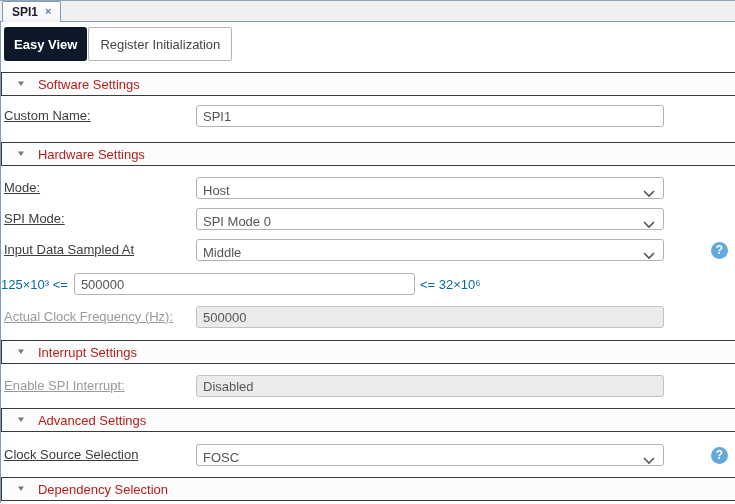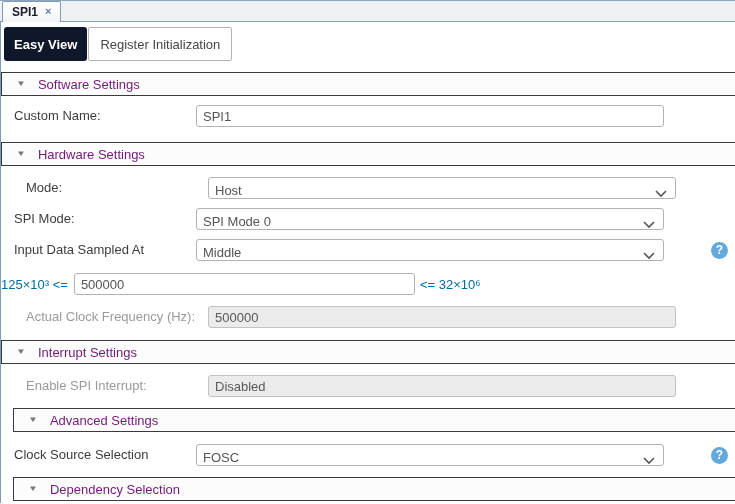--- a/index.html
+++ b/index.html
@@ -43,26 +43,26 @@
   
   .section-header {
     margin-top: 11px; height: 24px; width: 735px;
     background: #fcfcfc; border: 1px solid #3a3a3a;
     display: flex; align-items: center;
   }
   .collapse-triangle {
     font-size: 8px; color: #777; margin-left: 15px; line-height: 1;
     transform: scaleX(1.25); cursor: pointer;
   }
-  .section-title { font-size: 13px; color: #701a75; margin-left: 13px; }
+  .section-title { font-size: 13px; color: #b91c1c; margin-left: 13px; }
   
   .row { display: flex; align-items: center; }
   .row-label {
-    width: 195px; padding-left: 13px; font-size: 13px; color: #3d3d3d;
-    flex: none; line-height: 1.15;
+    width: 195px; padding-left: 3px; font-size: 13px; color: #3d3d3d;
+    flex: none; line-height: 1.15; text-decoration: underline;
   }
   .row-label.disabled { color: #9a9a9a; }
   .textbox {
     width: 468px; height: 22px; border: 1px solid #b2b2b2; border-radius: 3px;
     font-family: "Liberation Sans", sans-serif; font-size: 13px; color: #555;
     padding: 0 6px; background: #fff; outline: none;
   }
   .textbox.disabled { background: #ebebeb; border-color: #c2c2c2; color: #585858; }
   .dropdown {
     width: 468px; height: 22px; border: 1px solid #b2b2b2; border-radius: 3px;
@@ -77,21 +77,21 @@
     margin-left: 47px; cursor: pointer; flex: none;
   }
   .range-text { font-size: 13px; color: #0369a1; white-space: nowrap; }
   .range-input {
     width: 341px; height: 22px; border: 1px solid #b2b2b2; border-radius: 3px;
     font-family: "Liberation Sans", sans-serif; font-size: 13px; color: #555;
     padding: 0 6px; margin: 0 5px 0 6px; outline: none; background: #fff;
   }
   
   .mt9  { margin-top: 9px; }
-  .mt11 { margin-top: 11px; margin-left: 12px; }
+  .mt11 { margin-top: 11px; }
   .mt12 { margin-top: 12px; }
   .mt15 { margin-top: 15px; }
 </style>
 </head>
 <body>
 
 <div id="app">
 
   <div class="editor-tabbar">
     <div class="editor-tab">

